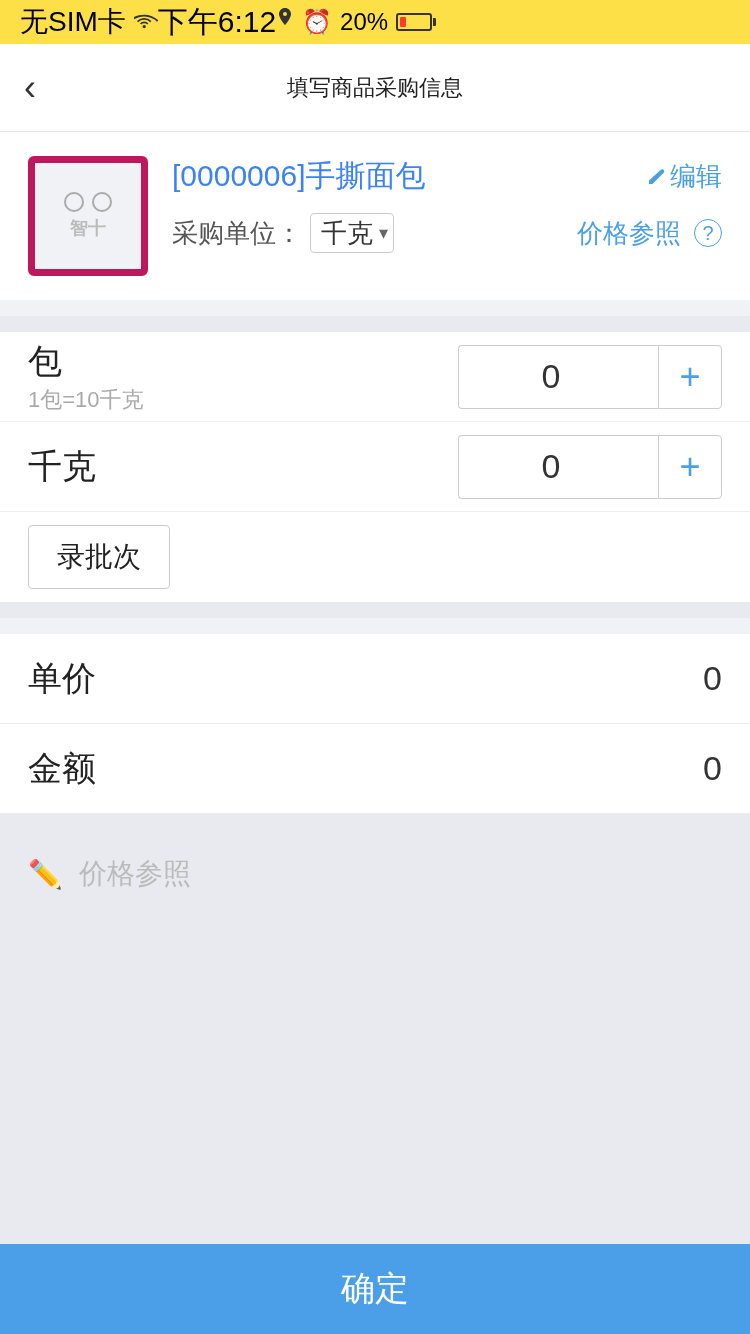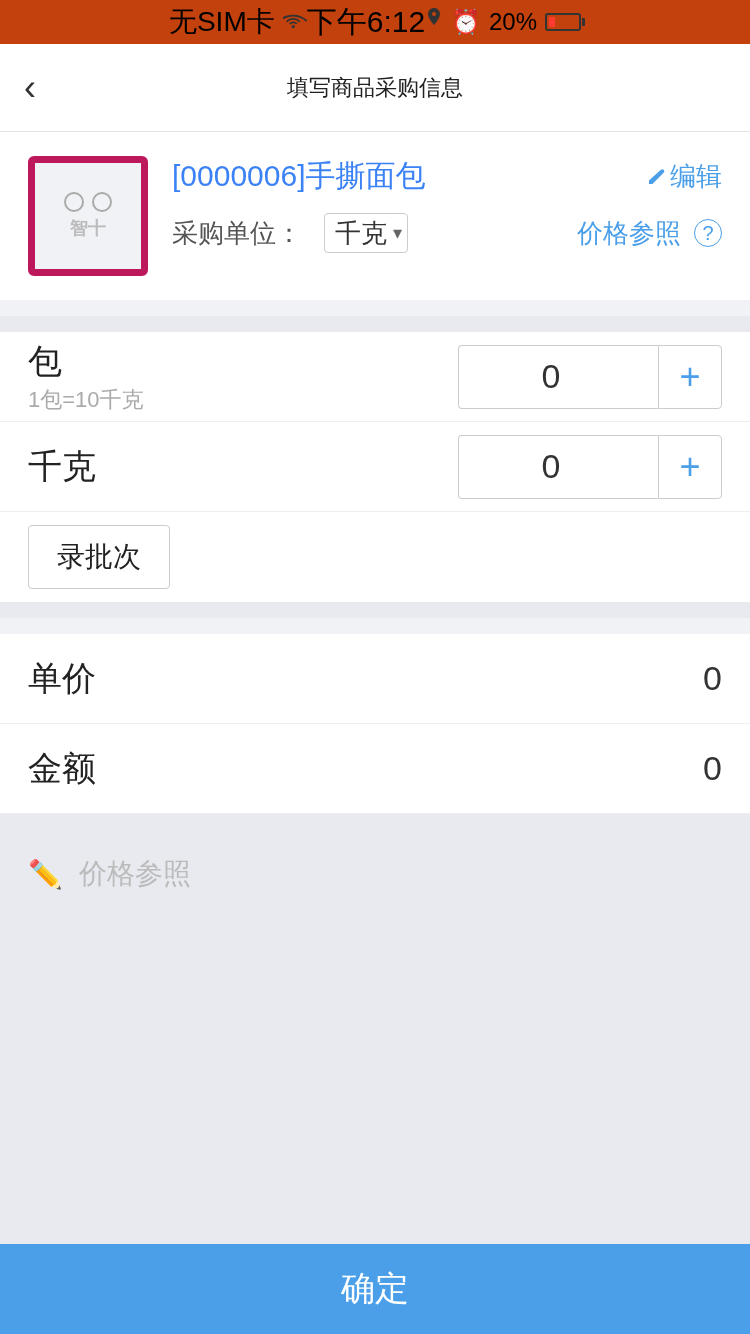--- a/index.html
+++ b/index.html
@@ -8,24 +8,24 @@
       font-family: -apple-system, "PingFang SC", "Helvetica Neue", Arial, sans-serif;
       background: #f0f2f5;
       width: 750px;
       min-height: 1334px;
       overflow-x: hidden;
     }
 
     
     .status-bar {
       height: 44px;
-      background: #c2410c;
-      display: flex;
-      align-items: center;
-      justify-content: center;
+      background: #fde047;
+      display: flex;
+      align-items: center;
+      justify-content: flex-start;
       padding: 0 20px;
       font-size: 28px;
     }
     .status-left {
       display: flex;
       align-items: center;
       gap: 8px;
       font-size: 28px;
       font-weight: 500;
     }
@@ -136,21 +136,21 @@
     .unit-row {
       display: flex;
       align-items: center;
       justify-content: space-between;
     }
     .unit-label {
       font-size: 26px;
       color: #555;
       display: flex;
       align-items: center;
-      gap: 22px;
+      gap: 8px;
     }
     .unit-select {
       border: 1px solid #ccc;
       border-radius: 4px;
       padding: 4px 20px 4px 10px;
       font-size: 26px;
       color: #333;
       background: #fff;
       appearance: none;
       position: relative;

